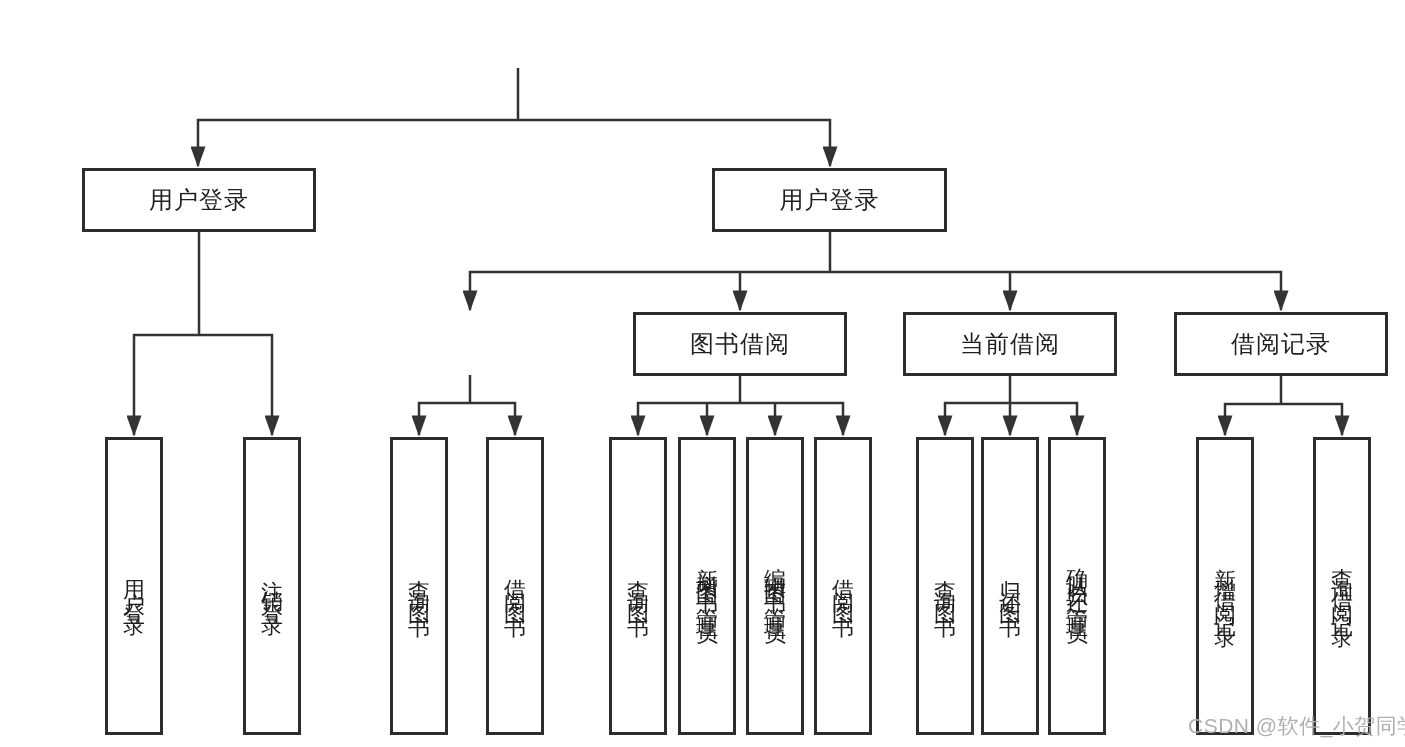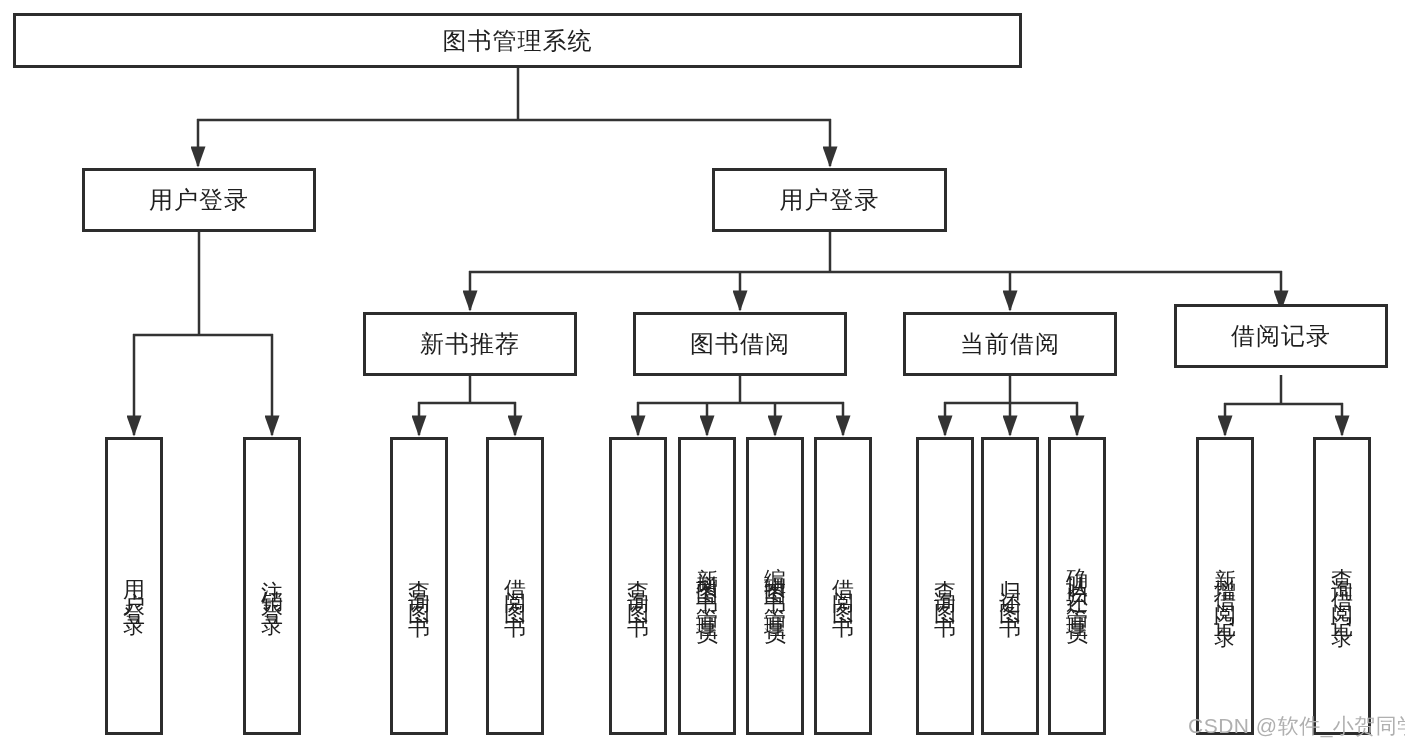--- a/index.html
+++ b/index.html
@@ -100,29 +100,27 @@
       <line x1="1010" y1="402" x2="1010" y2="435" marker-end="url(#arrow)"></line>
       <line x1="1077" y1="402" x2="1077" y2="435" marker-end="url(#arrow)"></line>
 
       <line x1="1281" y1="375" x2="1281" y2="405"></line>
       <line x1="1224" y1="404" x2="1343" y2="404"></line>
       <line x1="1225" y1="403" x2="1225" y2="435" marker-end="url(#arrow)"></line>
       <line x1="1342" y1="403" x2="1342" y2="435" marker-end="url(#arrow)"></line>
     </g>
   </svg>
 
-  <div class="box hbox" style="left:13px;top:13px;width:1009px;height:55px;">图书管理系统</div>
 
   <div class="box hbox" style="left:82px;top:168px;width:234px;height:64px;">用户登录</div>
   <div class="box hbox" style="left:712px;top:168px;width:235px;height:64px;">用户登录</div>
 
-  <div class="box hbox" style="left:363px;top:312px;width:214px;height:64px;">新书推荐</div>
   <div class="box hbox" style="left:633px;top:312px;width:214px;height:64px;">图书借阅</div>
   <div class="box hbox" style="left:903px;top:312px;width:214px;height:64px;">当前借阅</div>
-  <div class="box hbox" style="left:1174px;top:304px;width:214px;height:64px;text-align:center;">借阅记录</div>
+  <div class="box hbox" style="left:1174px;top:312px;width:214px;height:64px;text-align:center;">借阅记录</div>
 
   <div class="box leaf" style="left:105px;top:437px;width:58px;height:298px;">用户登录</div>
   <div class="box leaf" style="left:243px;top:437px;width:58px;height:298px;">注销登录</div>
 
   <div class="box leaf" style="left:390px;top:437px;width:58px;height:298px;">查询图书</div>
   <div class="box leaf" style="left:486px;top:437px;width:58px;height:298px;">借阅图书</div>
 
   <div class="box leaf" style="left:609px;top:437px;width:58px;height:298px;">查询图书</div>
   <div class="box leaf long" style="left:678px;top:437px;width:58px;height:298px;">新增图书（管理员）</div>
   <div class="box leaf long" style="left:746px;top:437px;width:58px;height:298px;">编辑图书（管理员）</div>

